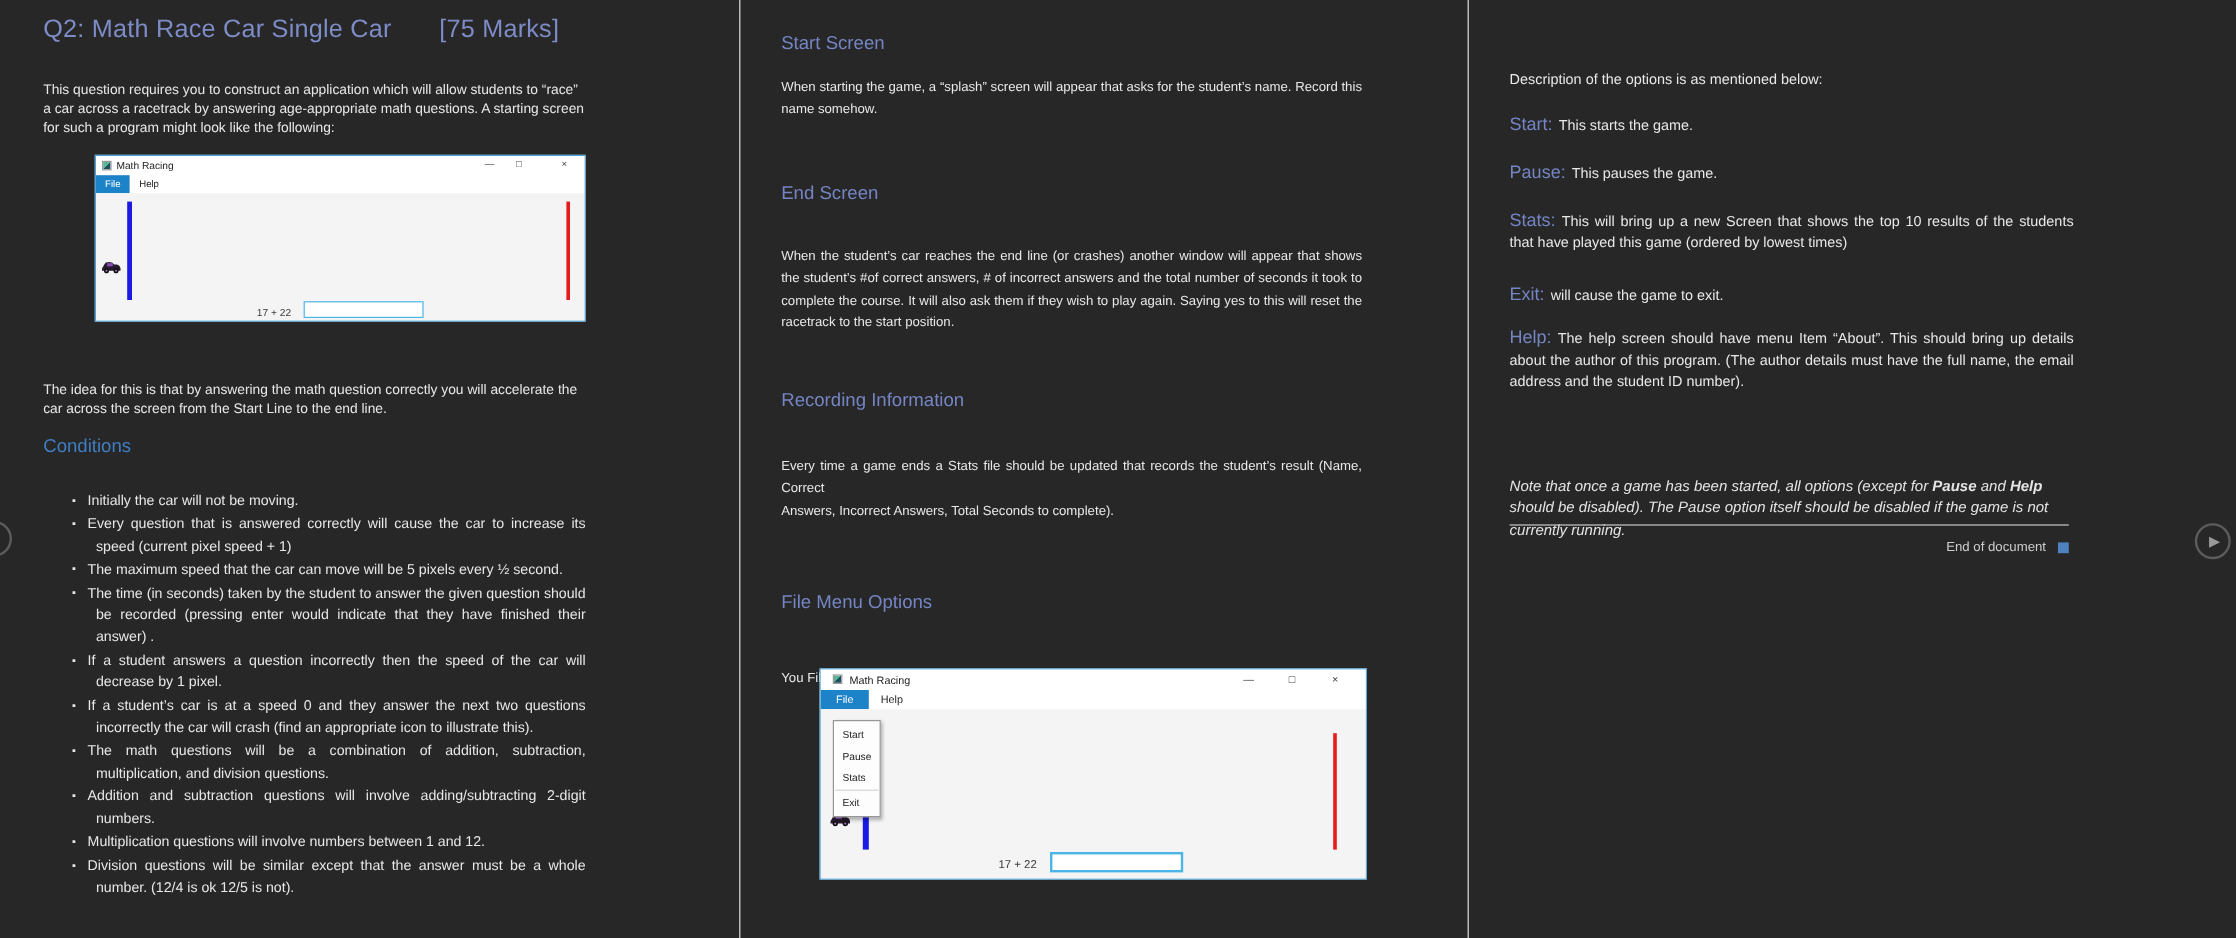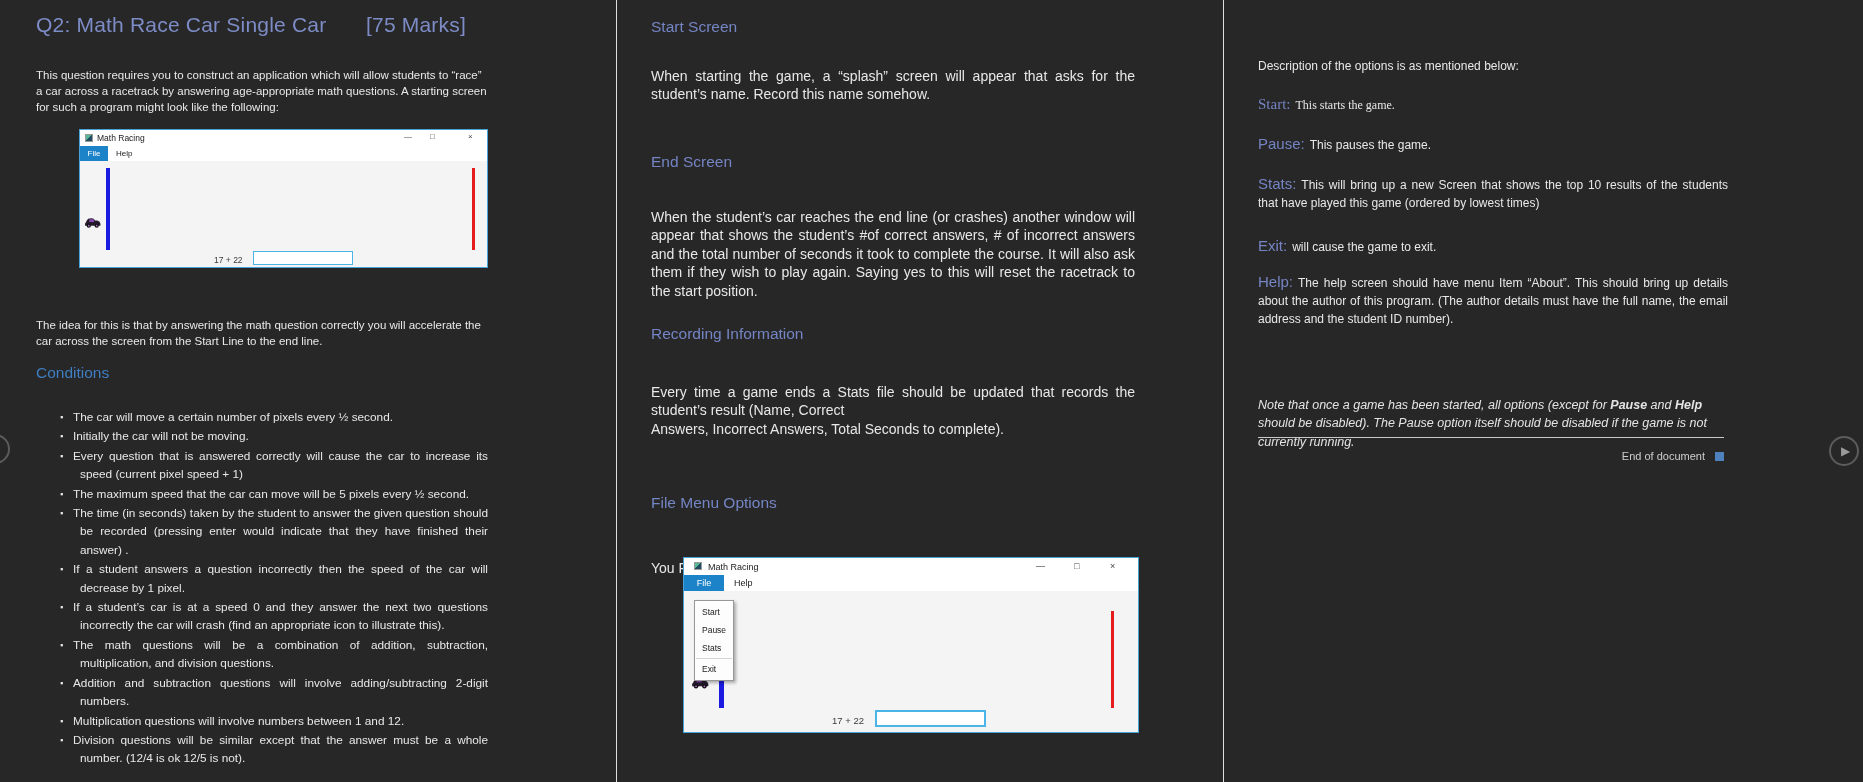--- a/index.html
+++ b/index.html
@@ -28,32 +28,32 @@
   #p-idea  { position:absolute; top:305px; left:0; width:451px; }
   .heading-blue { position:absolute; font-size:15.5px; font-weight:400; color:#3f7ec2; }
   #conditions-h { top:364px; left:0; }
   #bullet-list { position:absolute; top:408px; left:24px; width:428px; margin:0; padding:0; list-style:none;
                  font-size:11.8px; line-height:18.4px; text-align:justify; }
   #bullet-list li { position:relative; padding-left:20px; text-indent:-7px; margin-bottom:1px; }
   #bullet-list li::before { content:"▪"; position:absolute; left:0; top:0; text-indent:0; font-size:9px; color:#e8e8e8; }
 
   
   .sec-h { position:absolute; left:0; font-size:15.5px; font-weight:400; color:#7585c4; }
-  .sec-b { position:absolute; left:0; width:484px; font-size:14px; line-height:18.4px; color:#e8e8e8;
+  .sec-b { position:absolute; left:0; width:484px; font-size:11px; line-height:18.4px; color:#e8e8e8;
            text-align:justify; white-space:pre-line; }
-  #sec1-h { top:18px; }  #sec1-b { top:53px; }
+  #sec1-h { top:28px; }  #sec1-b { top:53px; }
   #sec2-h { top:153px; } #sec2-b { top:194px; }
   #sec3-h { top:325px; } #sec3-b { top:369px; }
   #sec4-h { top:482px;margin-top:12px; } #sec4-b { top:545px; }
 
   
   #c3-intro { position:absolute; top:17px; left:0; width:470px; font-size:12px; }
   .opt { position:absolute; left:0; width:470px; font-size:12px; line-height:18px; text-align:justify; }
   .opt-label { color:#7585c4; font-size:15px; margin-right:5px; }
-  #opt-start { top:53px;font-family:Liberation Serif, serif; }
+  #opt-start { top:53px; }
   #opt-pause { top:93px; }
   #opt-stats { top:133px; }
   #opt-exit  { top:195px; }
   #opt-help  { top:231px; }
   #note { position:absolute; top:353px; left:0; width:476px; font-style:italic; font-size:12.5px;
           line-height:18.5px; color:#e4e4e4; }
   #note b { font-weight:bold; }
   #end-rule { position:absolute; top:407px; left:0; width:466px; height:1px; background:#c9c9c9; }
   #end-row { position:absolute; top:420px; left:0; width:466px; display:flex; justify-content:flex-end;
              align-items:center; gap:10px; color:#cdcdcd; font-size:11px; }
@@ -126,21 +126,20 @@
 
 <div class="col" id="col1">
   <div class="title-row">
     <span>Q2: Math Race Car Single Car</span>
     <span>[75 Marks]</span>
   </div>
   <p class="body-sm" id="p-intro">This question requires you to construct an application which will allow students to “race” a car across a racetrack by answering age-appropriate math questions. A starting screen for such a program might look like the following:</p>
   <p class="body-sm" id="p-idea">The idea for this is that by answering the math question correctly you will accelerate the car across the screen from the Start Line to the end line.</p>
   <div class="heading-blue" id="conditions-h">Conditions</div>
   <ul id="bullet-list">
-    <li>The car will move a certain number of pixels every ½ second.</li>
     <li>Initially the car will not be moving.</li>
     <li>Every question that is answered correctly will cause the car to increase its speed (current pixel speed + 1)</li>
     <li>The maximum speed that the car can move will be 5 pixels every ½ second.</li>
     <li>The time (in seconds) taken by the student to answer the given question should be recorded (pressing enter would indicate that they have finished their answer) .</li>
     <li>If a student answers a question incorrectly then the speed of the car will decrease by 1 pixel.</li>
     <li>If a student’s car is at a speed 0 and they answer the next two questions incorrectly the car will crash (find an appropriate icon to illustrate this).</li>
     <li>The math questions will be a combination of addition, subtraction, multiplication, and division questions.</li>
     <li>Addition and subtraction questions will involve adding/subtracting 2-digit numbers.</li>
     <li>Multiplication questions will involve numbers between 1 and 12.</li>
     <li>Division questions will be similar except that the answer must be a whole number. (12/4 is ok 12/5 is not).</li>

